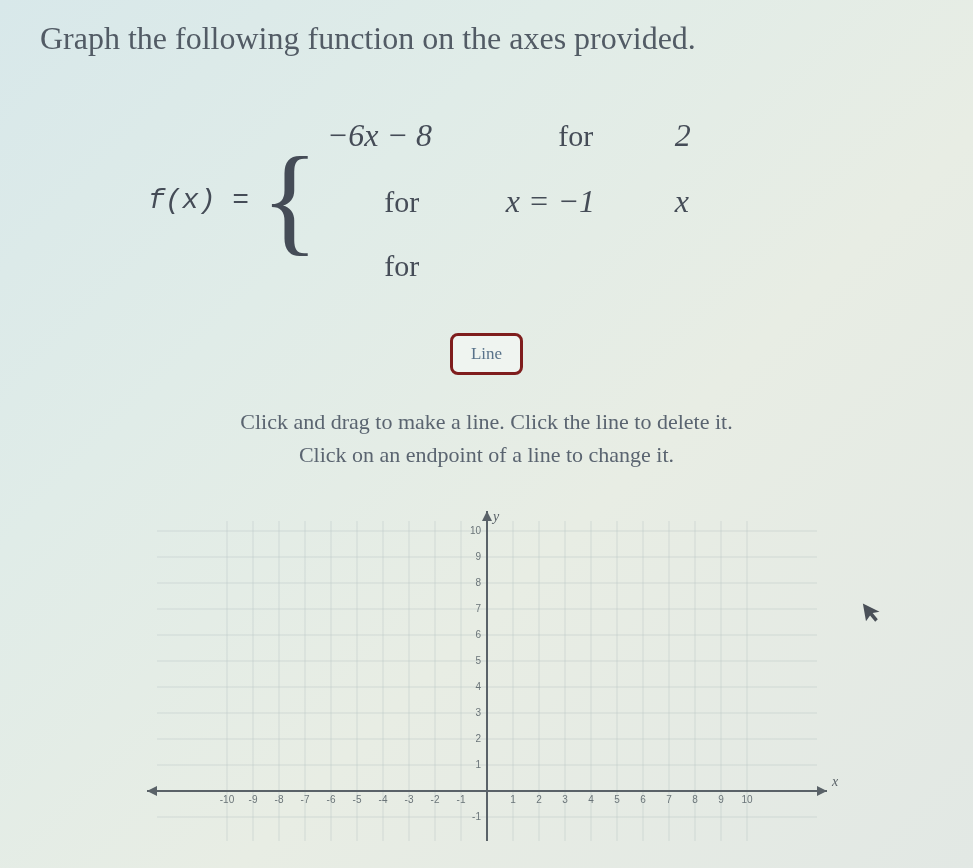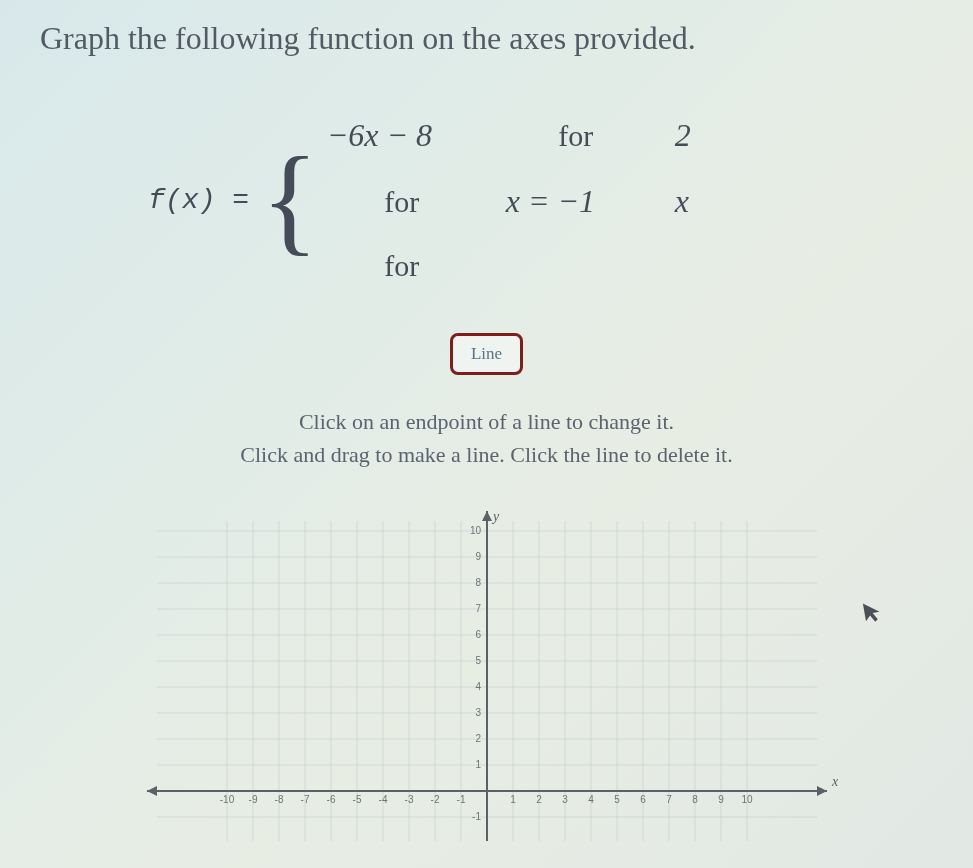--- a/index.html
+++ b/index.html
@@ -124,22 +124,22 @@
   </div>
 </div>
 
 <div class="tool-buttons">
   <div class="tool-group">
     <div class="tool-btn">Line</div>
   </div>
 </div>
 
 <div class="instructions">
+  <div>Click and drag to make a line. Click the line to delete it.</div>
   <div>Click on an endpoint of a line to change it.</div>
-  <div>Click and drag to make a line. Click the line to delete it.</div>
 </div>
 
 <div class="graph-container">
   <svg class="graph-svg" viewBox="0 0 720 340">
     <g id="grid-group">
         <line x1="100" x2="100" y1="20" y2="340" class="grid-line"></line>
         <line x1="126" x2="126" y1="20" y2="340" class="grid-line"></line>
         <line x1="152" x2="152" y1="20" y2="340" class="grid-line"></line>
         <line x1="178" x2="178" y1="20" y2="340" class="grid-line"></line>
         <line x1="204" x2="204" y1="20" y2="340" class="grid-line"></line>

